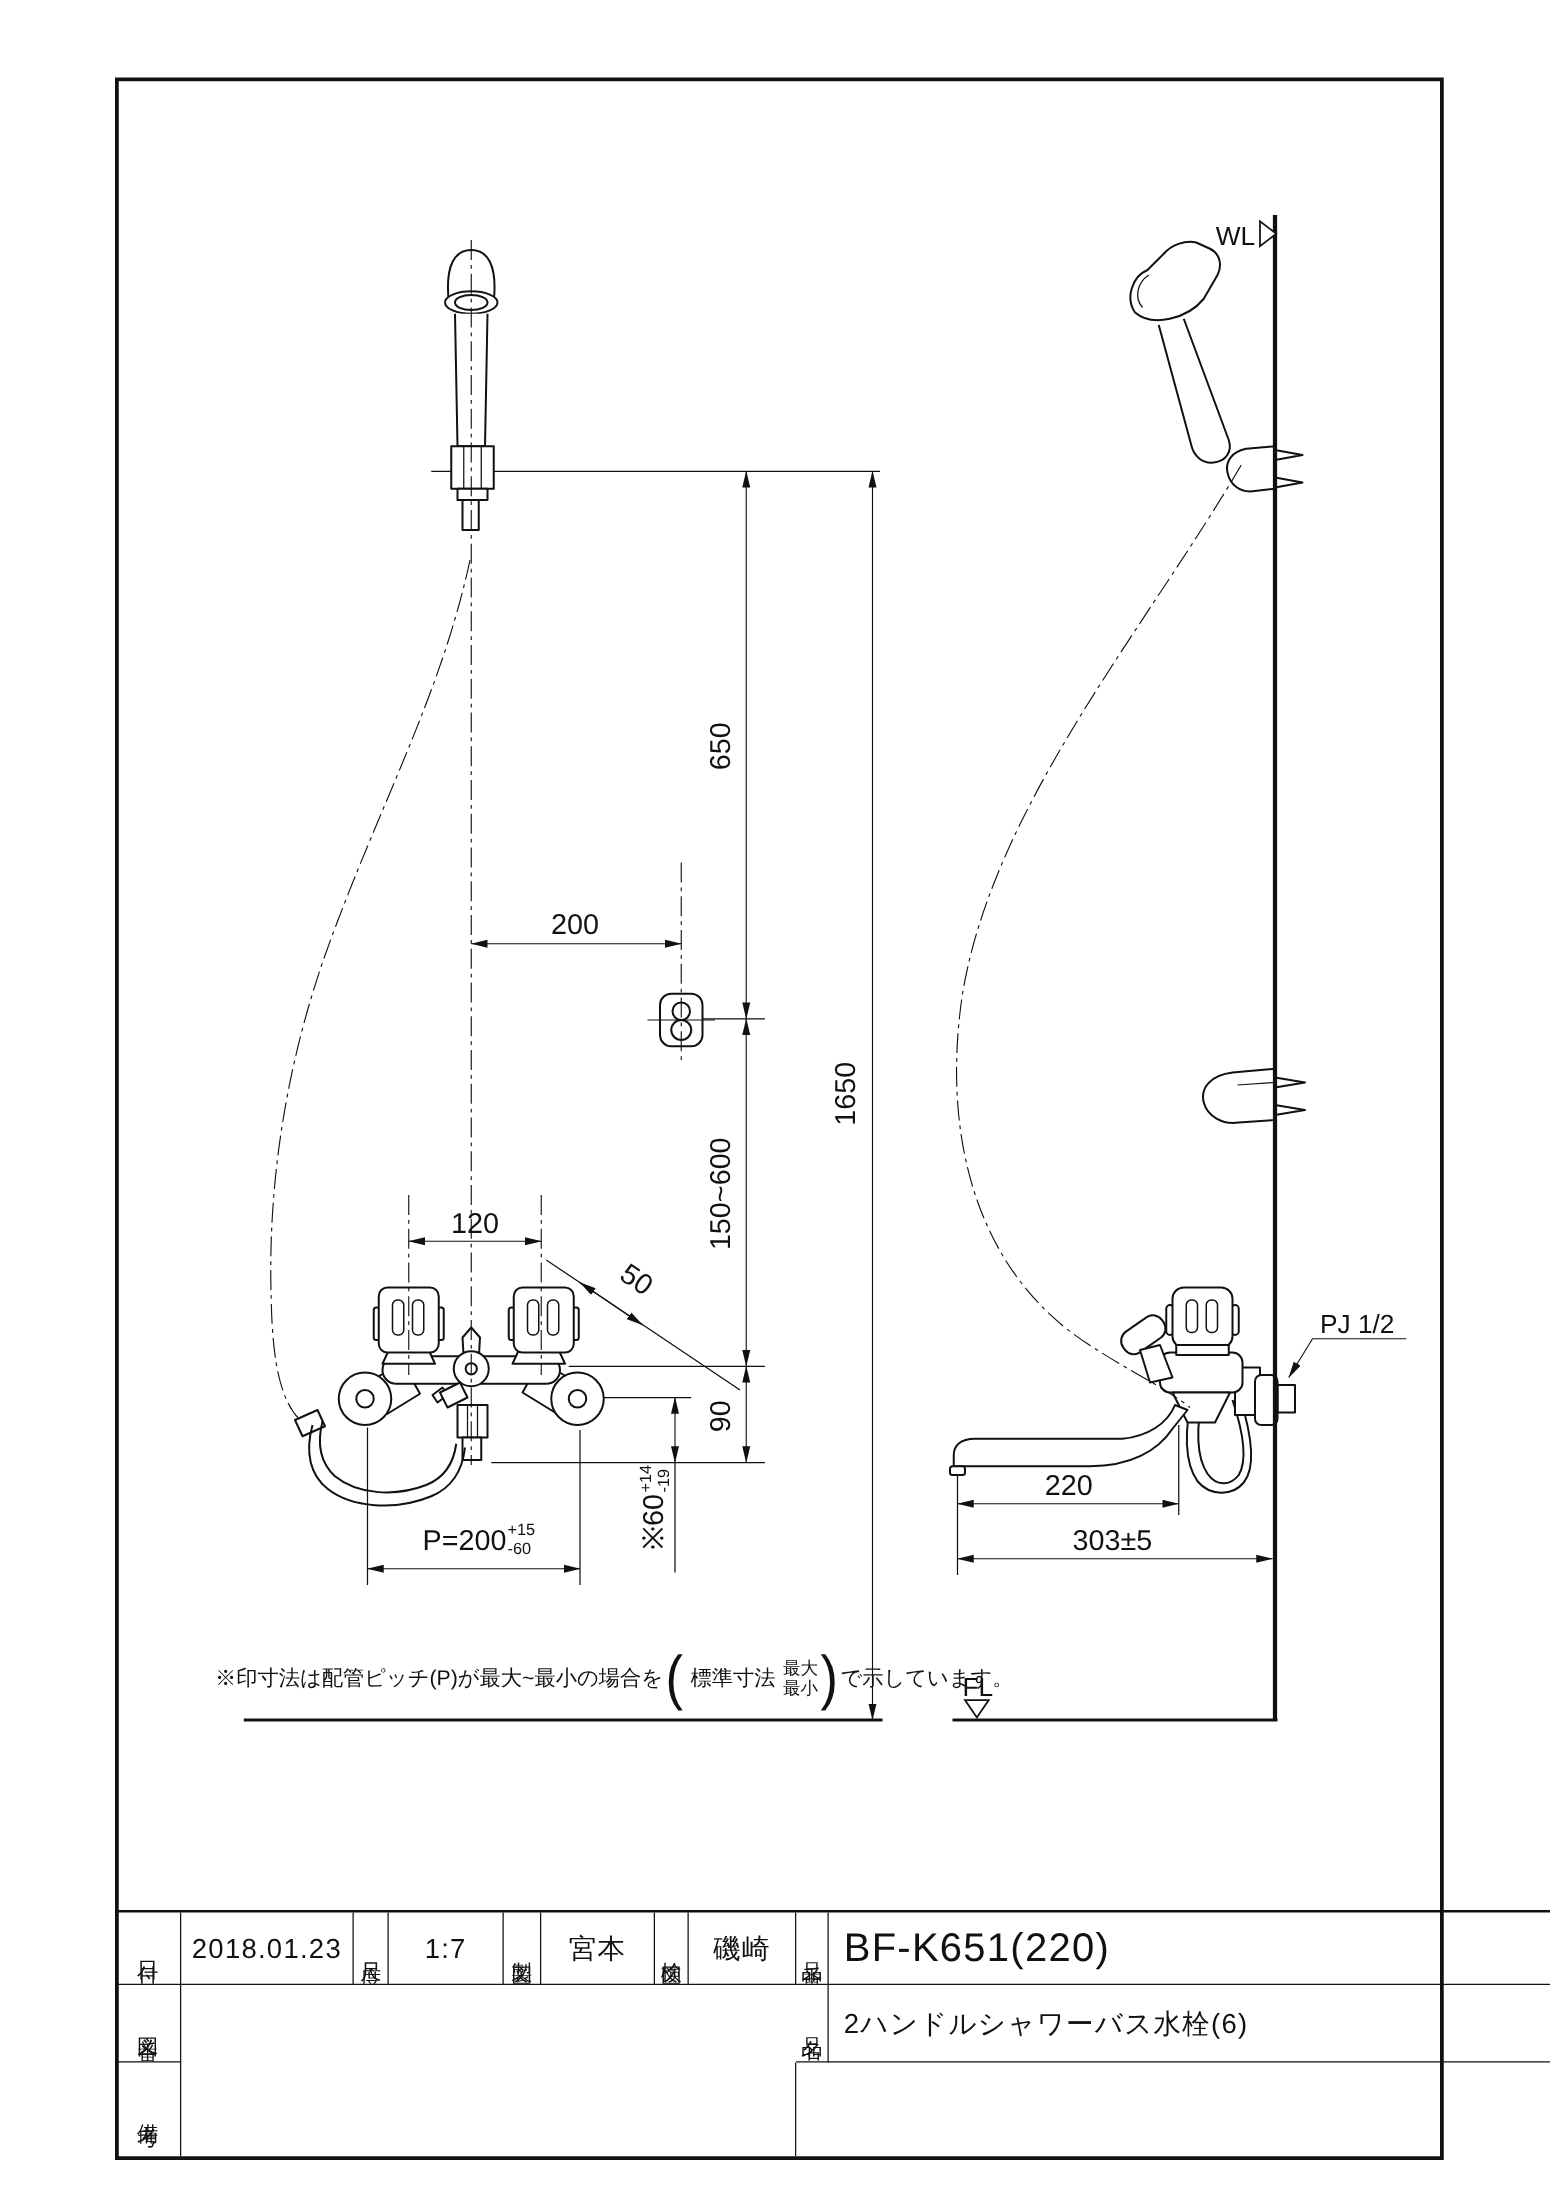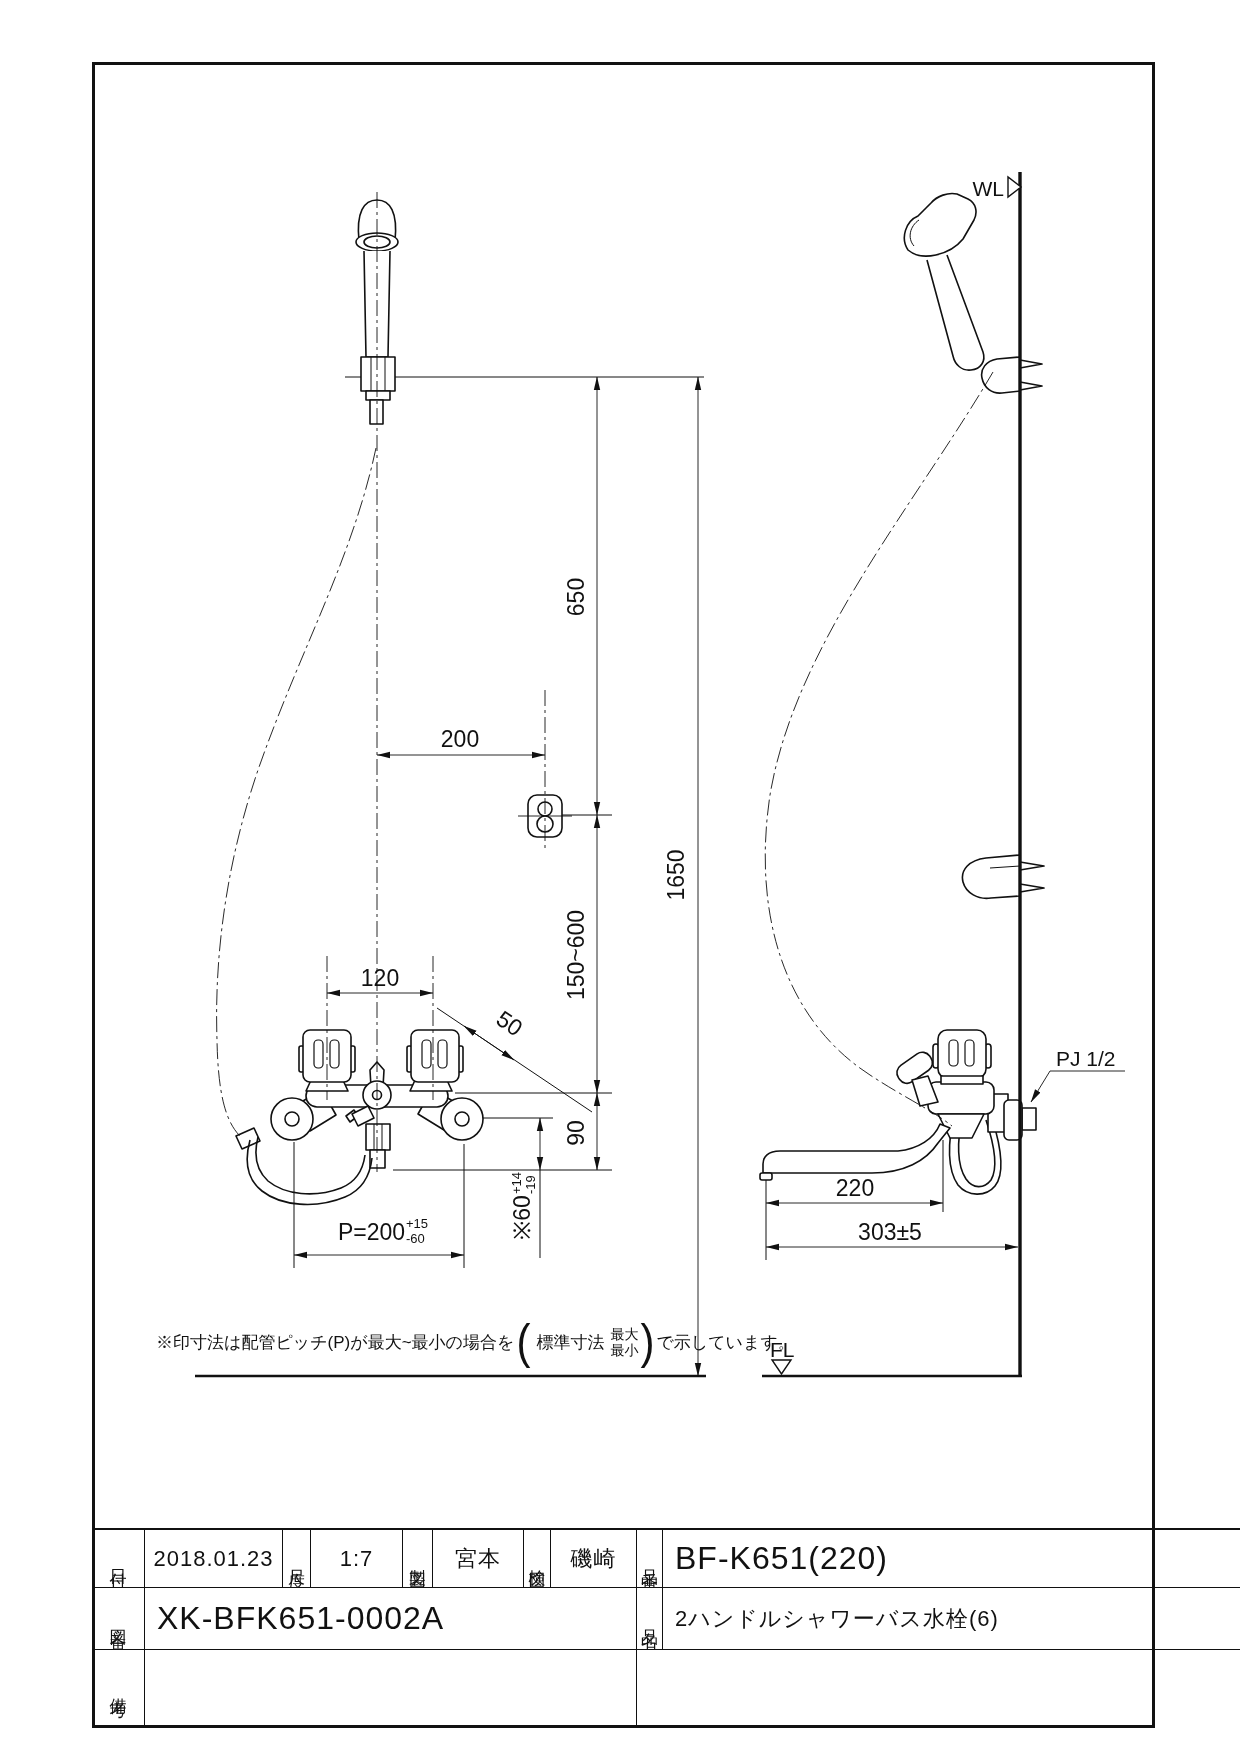--- a/index.html
+++ b/index.html
@@ -7,21 +7,21 @@
          font-family:"Liberation Sans",sans-serif;color:#111;}
   #frame{position:absolute;left:92px;top:62px;width:1063px;height:1666px;
          border:3px solid #111;box-sizing:border-box;}
   svg{position:absolute;left:0;top:0;}
   svg text{font-family:"Liberation Sans",sans-serif;fill:#111;}
   .dimtxt{font-size:23px;}
   .toltxt{font-size:13px;}
   .reftxt{font-size:21px;}
 
   
-  #note{position:absolute;left:156px;top:1316px;width:500px;height:52px;
+  #note{position:absolute;left:172px;top:1316px;width:500px;height:52px;
         display:flex;align-items:center;font-size:17px;white-space:nowrap;}
   #note .paren{font-size:42px;font-weight:300;line-height:42px;transform:scaleY(1.15);margin:0 2px;}
   #note .stack{display:flex;flex-direction:column;justify-content:flex-start;font-size:14px;line-height:16px;margin-left:6px;}
   #note .pbody{margin-left:4px;font-family:Liberation Serif, serif;}
 
   
   #tblock{position:absolute;left:92px;top:1528px;width:1211px;height:197px;
           border-top:2px solid #111;box-sizing:border-box;display:grid;
           grid-template-columns:53px 138px 28px 92px 30px 91px 27px 86px 26px 1fr;
           grid-template-rows:58px 62px 1fr;}
@@ -262,21 +262,20 @@
     </div>
     <div class="cell val" style="grid-column:8;grid-row:1;">磯崎</div>
     <div class="cell" style="grid-column:9;grid-row:1;">
       <span class="vlabel">品番</span>
     </div>
     <div class="cell val left big noR" style="grid-column:10;grid-row:1;">BF-K651(220)</div>
 
     <div class="cell" style="grid-column:1;grid-row:2;">
       <span class="vlabel">図番</span>
     </div>
-    <div class="cell val left big" style="grid-column:2/9;grid-row:2;">XK-BFK651-0002A</div>
     <div class="cell" style="grid-column:9;grid-row:2;">
       <span class="vlabel">品名</span>
     </div>
     <div class="cell val left noR" style="grid-column:10;grid-row:2;">2ハンドルシャワーバス水栓(6)</div>
 
     <div class="cell noB" style="grid-column:1;grid-row:3;">
       <span class="vlabel">備考</span>
     </div>
     <div class="cell noB" style="grid-column:2/9;grid-row:3;"></div>
   </div>

